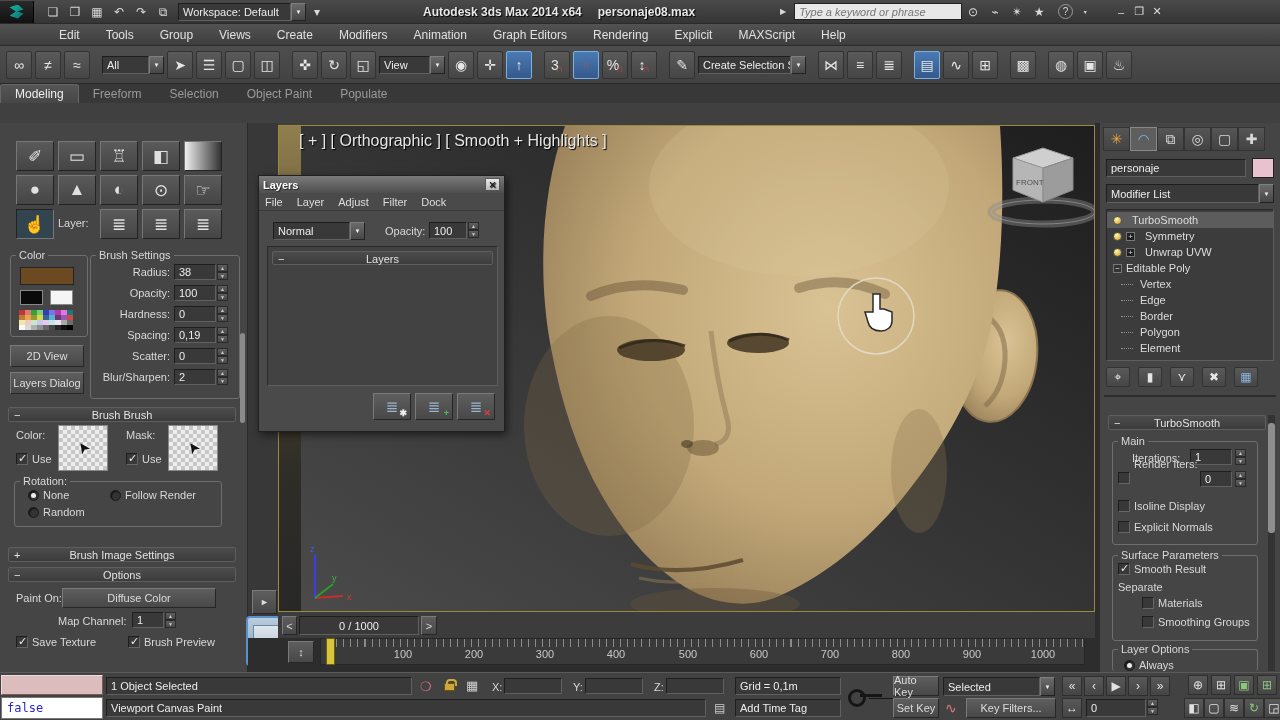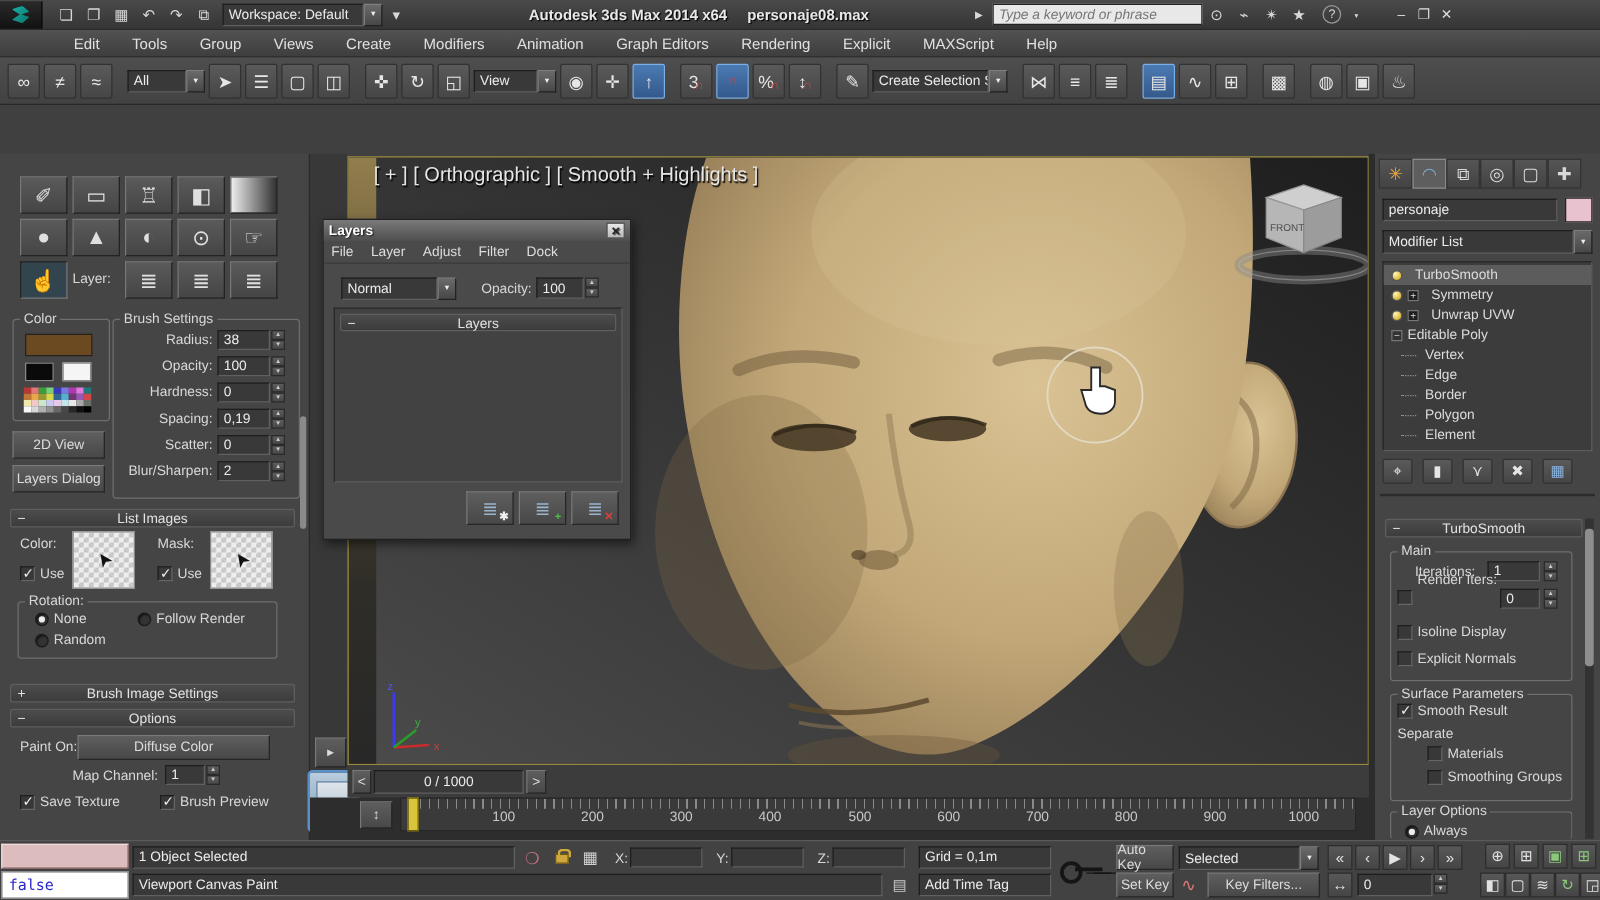--- a/index.html
+++ b/index.html
@@ -217,20 +217,28 @@
     <span class="tb">∿</span>
     <span class="tb">⊞</span>
     <span class="tsep"></span>
     <span class="tb">▩</span>
     <span class="tsep"></span>
     <span class="tb">◍</span>
     <span class="tb">▣</span>
     <span class="tb">♨</span>
   </div>
 
+  <div class="ribbon">
+
+  <span class="rtab on">Modeling</span>
+      <span class="rtab">Freeform</span>
+      <span class="rtab">Selection</span>
+      <span class="rtab">Object Paint</span>
+      <span class="rtab">Populate</span>
+    </div>
 
   <div class="panel" style="left:0;top:123px;width:248px;height:549px;border-right:1px solid #2a2a2a">
 
     <span class="tool" style="left:16px;top:18px">✐</span>
     <span class="tool" style="left:58px;top:18px">▭</span>
     <span class="tool" style="left:100px;top:18px">♖</span>
     <span class="tool" style="left:142px;top:18px">◧</span>
     <span class="tool" style="left:184px;top:18px;background:linear-gradient(90deg,#eee,#333)"></span>
     <span class="tool" style="left:16px;top:52px">●</span>
     <span class="tool" style="left:58px;top:52px">▲</span>
@@ -306,21 +314,21 @@
             <i>▼</i>
           </span>
       </div>
       </div>
 
     <div class="b3 abs" style="left:10px;top:222px;width:74px;height:22px">2D View</div>
     <div class="b3 abs" style="left:10px;top:249px;width:74px;height:22px">Layers Dialog</div>
 
     <div class="ro" style="left:8px;top:284px;width:228px;height:15px">
       <span class="pm">−</span>
-      <span>List Images</span>
+      <span>Brush Brush</span>
     </div>
     <span class="lbl" style="left:16px;top:306px">Color:</span>
     <div class="row-ck" style="left:16px;top:330px">
         <span class="cb on"></span>
         <span>Use</span>
       </div>
     <div class="abs checker" style="left:58px;top:302px;width:50px;height:46px;border:1px solid #888;display:flex;align-items:center;justify-content:center">
         <span style="color:#111;font-size:15px;transform:rotate(-125deg)">➤</span>
       </div>
     <span class="lbl" style="left:126px;top:306px">Mask:</span>

